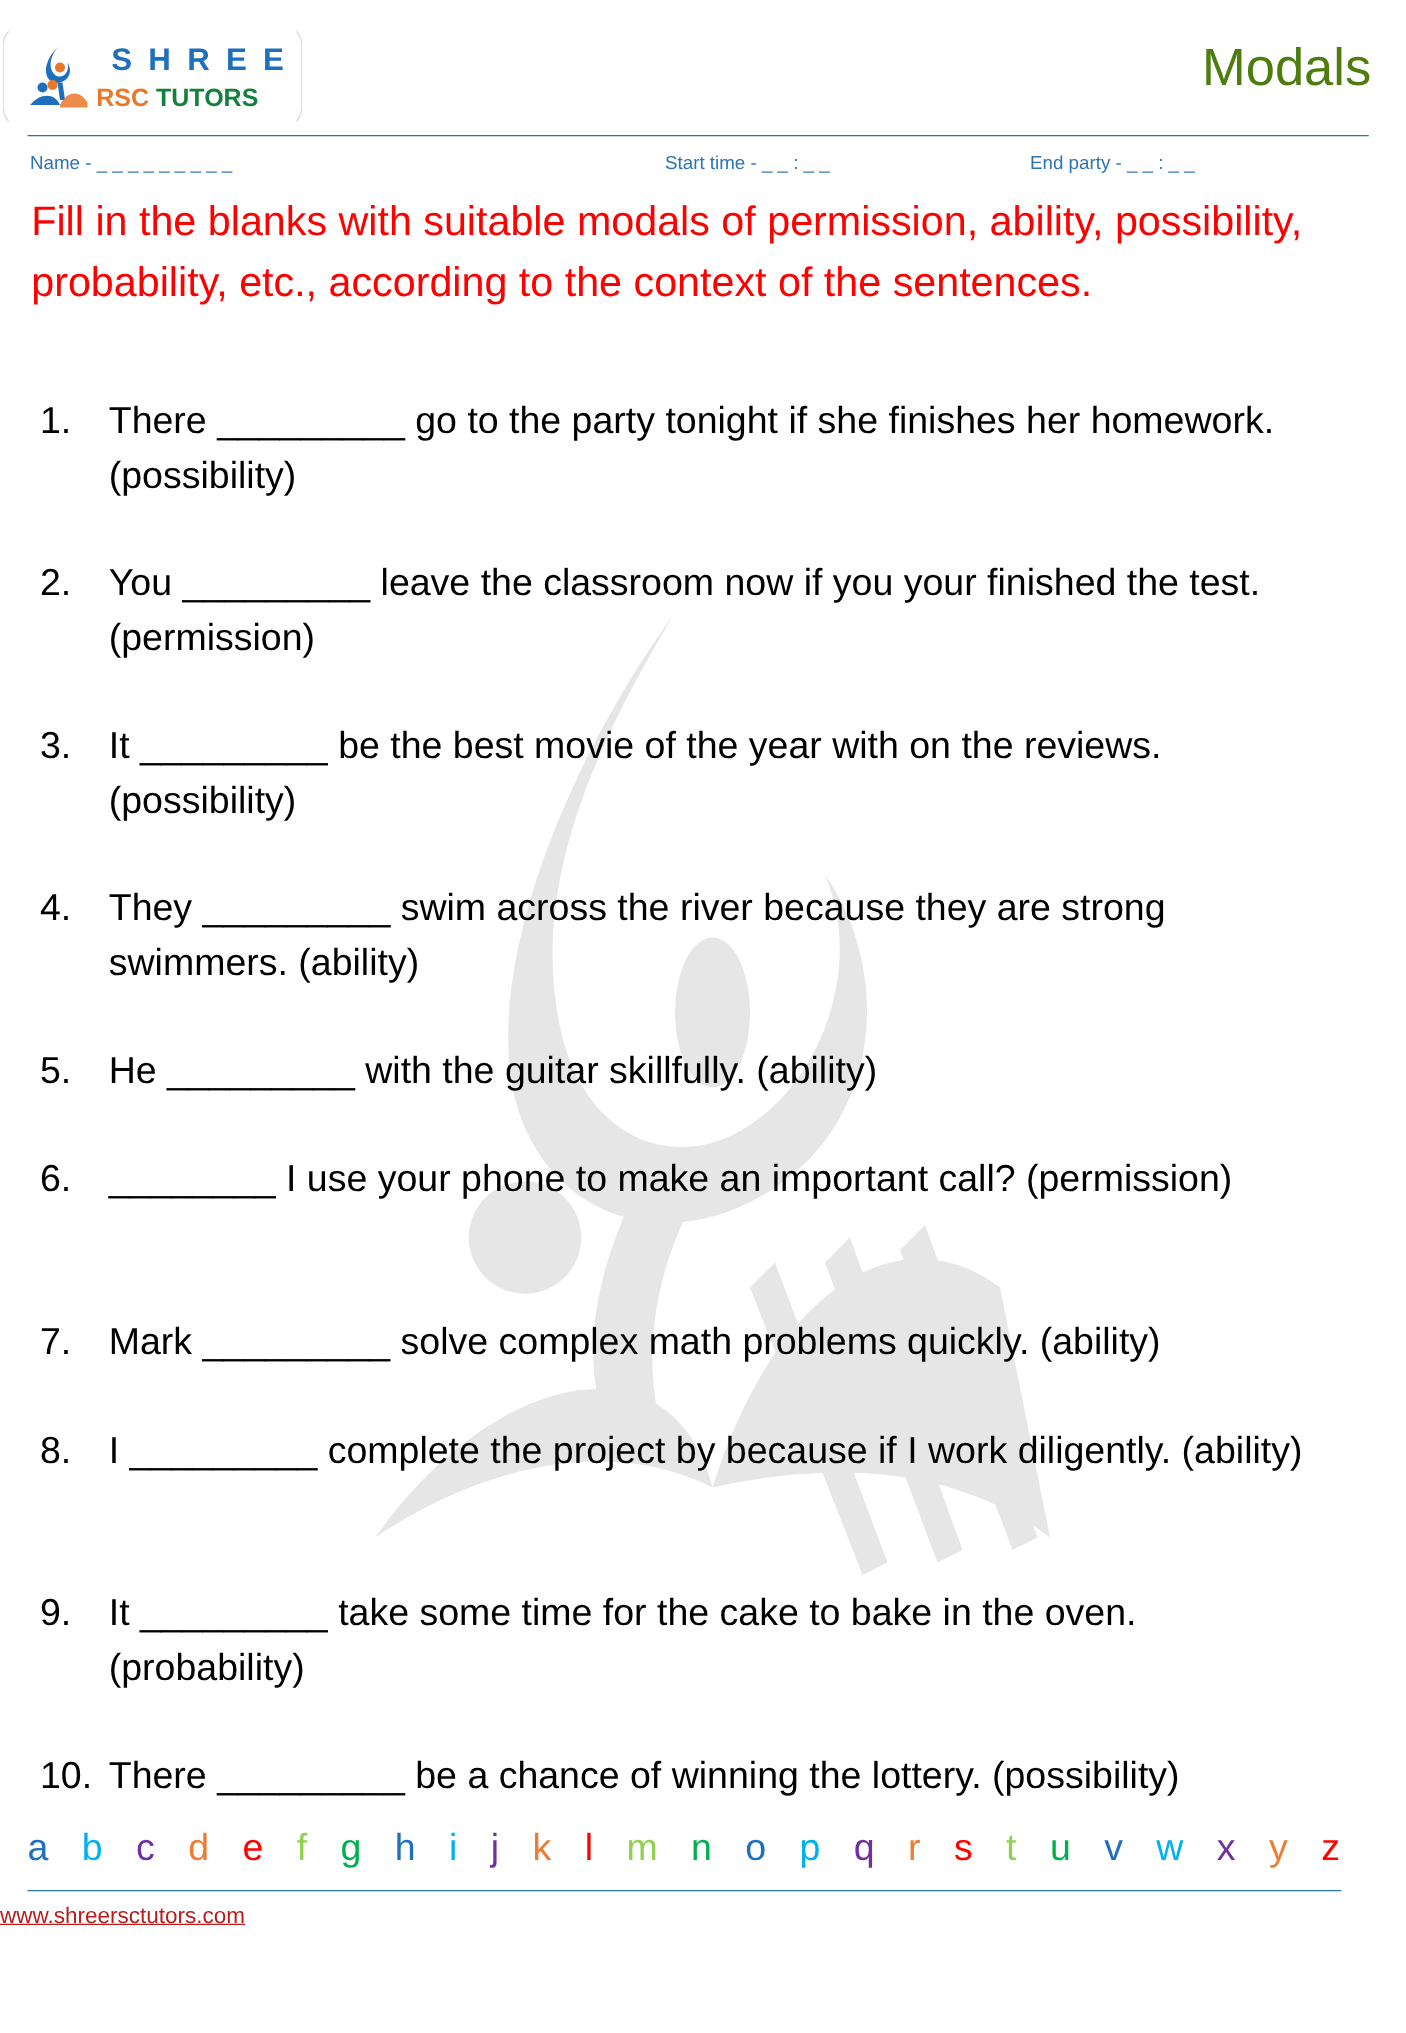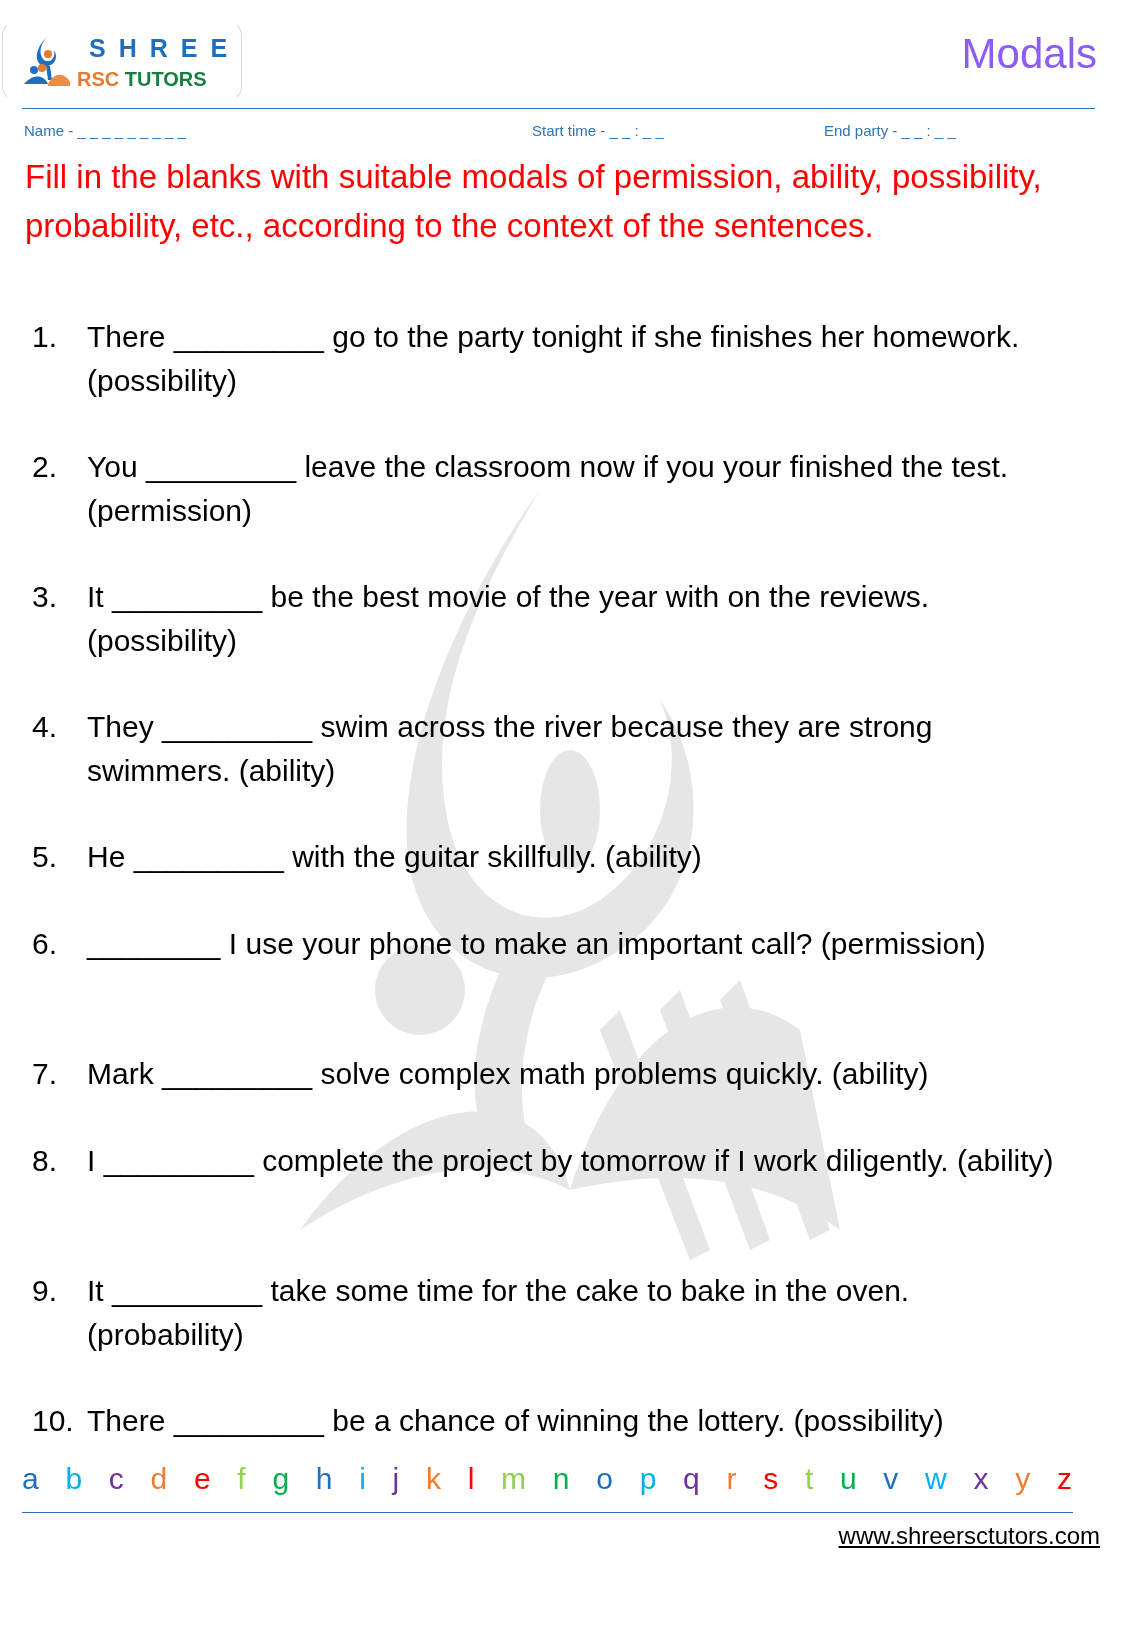--- a/index.html
+++ b/index.html
@@ -15,21 +15,21 @@
     .logo-icon { position: absolute; left: 22px; top: 34px; width: 50px; height: 56px; }
     .logo-shree {
       position: absolute; left: 77px; top: 34px; font-weight: bold; font-size: 25px;
       letter-spacing: 13px; color: #1f6fbf; margin-left: 12px;
     }
     .logo-rsc {
       position: absolute; left: 77px; top: 68px; font-weight: bold; font-size: 20px; color: #e8782a;
     }
     .logo-tutors { color: #15803d; }
     .title {
-      position: absolute; right: 28px; top: 30px; font-size: 42px; color: #8b5cf6;
+      position: absolute; right: 28px; top: 30px; font-size: 42px; color: #4d7c0f;
     }
     .header-rule {
       position: absolute; left: 22px; right: 30px; top: 108px; height: 1px; background: #2e74b5;
     }
     .meta {
       position: absolute; top: 122px; font-size: 15px; color: #2e74b5; white-space: pre;
     }
     .instructions {
       position: absolute; left: 25px; top: 152px; width: 1040px;
       font-size: 33px; line-height: 49px; color: #ff0000;
@@ -43,22 +43,22 @@
     .q-text { width: 970px; }
     .watermark { position: absolute; left: 240px; top: 470px; width: 640px; height: 900px; opacity: 1; }
     .alphabet {
       position: absolute; left: 22px; top: 1462px; width: 1050px;
       display: flex; justify-content: space-between; font-size: 30px;
     }
     .footer-rule {
       position: absolute; left: 22px; right: 52px; top: 1512px; height: 1px; background: #2e74b5;
     }
     .footer-link {
-      position: absolute; left: 0; width: 1100px; text-align: right; top: 1522px;
-      font-size: 24px; color: #000000; text-decoration: underline;
+      position: absolute; left: 0; width: 1100px; text-align: left; top: 1522px;
+      font-size: 18px; color: #b91c1c; text-decoration: underline;
     }
   </style>
 </head>
 <body>
 
 <svg class="watermark" viewBox="0 0 640 900">
   <g fill="#e6e6e6">
     <path d="M300 20 C 240 120, 180 240, 210 360 C 230 440, 300 470, 360 430 C 420 390, 450 300, 420 230 C 470 300, 470 420, 380 480 C 290 540, 190 500, 170 400 C 150 290, 220 130, 300 20 Z"></path>
     <ellipse cx="330" cy="330" rx="45" ry="80" fill="#fff"></ellipse>
     <ellipse cx="330" cy="340" rx="30" ry="60"></ellipse>
@@ -120,21 +120,21 @@
   <div class="q" style="top:607px;">
     <span class="q-num">6.</span>
     <span class="q-text">________ I use your phone to make an important call? (permission)</span>
   </div>
   <div class="q" style="top:737px;">
     <span class="q-num">7.</span>
     <span class="q-text">Mark _________ solve complex math problems quickly. (ability)</span>
   </div>
   <div class="q" style="top:824px;">
     <span class="q-num">8.</span>
-    <span class="q-text">I _________ complete the project by tomorrow if I work diligently. (ability)</span>
+    <span class="q-text">I _________ complete the project by because if I work diligently. (ability)</span>
   </div>
   <div class="q" style="top:954px;">
     <span class="q-num">9.</span>
     <span class="q-text">It _________ take some time for the cake to bake in the oven. (probability)</span>
   </div>
   <div class="q" style="top:1084px;">
     <span class="q-num">10.</span>
     <span class="q-text">There _________ be a chance of winning the lottery. (possibility)</span>
   </div>
 </div>

